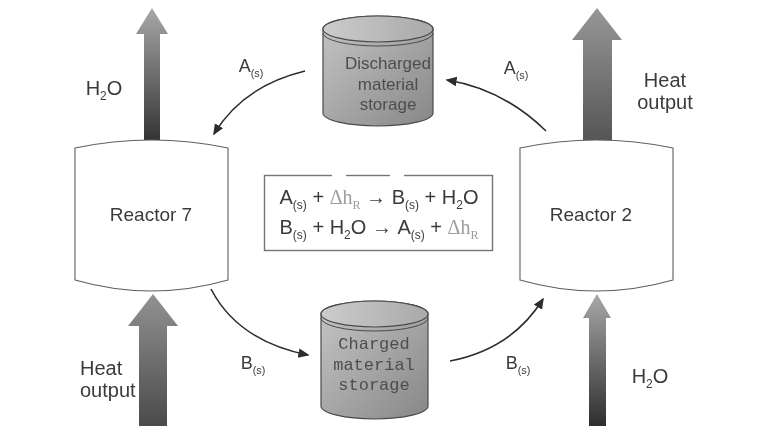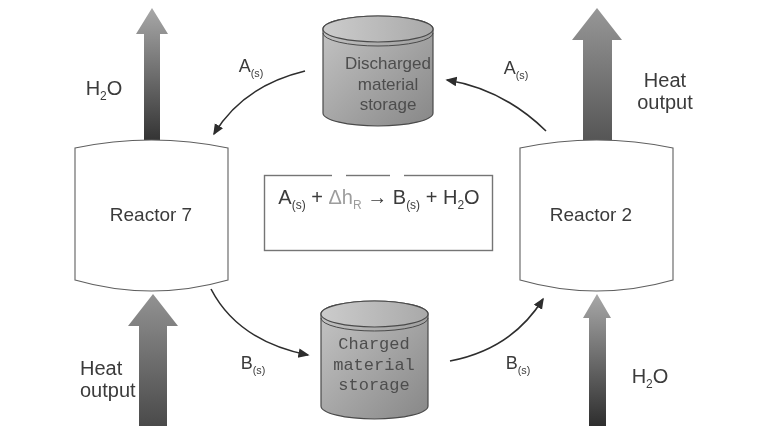--- a/index.html
+++ b/index.html
@@ -7,21 +7,21 @@
          font-family:"Liberation Sans",sans-serif;color:#3b3b3b;}
   #shapes{position:absolute;left:0;top:0;}
   .lbl{position:absolute;white-space:nowrap;color:#3b3b3b;}
   .ctr{transform:translateX(-50%);text-align:center;}
   .big{font-size:20px;line-height:22px;}
   .reactor-lbl{font-size:19px;}
   .species{font-size:18px;text-align:center;}
   .cyl-lbl{font-size:17px;line-height:20.5px;color:#4d4d4d;transform:translateX(-50%);text-align:center;}
   sub{font-size:0.6em;line-height:0;}
   .eq-line{position:absolute;left:265px;width:228px;text-align:center;font-size:20px;color:#3b3b3b;}
-  .eq-gray{color:#9d9d9d;}
+  .eq-gray{color:#9d9d9d;font-family:Liberation Serif, serif;}
 </style>
 </head>
 <body>
 
 <div id="stage">
 
   <svg id="shapes" width="768" height="432" viewBox="0 0 768 432">
     <defs>
       <linearGradient id="gradNarrowTL" x1="0" y1="0" x2="0" y2="1">
         <stop offset="0" stop-color="#a8a8a8"></stop>
@@ -99,20 +99,21 @@
   <div class="lbl big ctr" style="left:665px;top:69px;">
       <div>Heat</div>
       <div>output</div>
     </div>
 
   <div class="lbl reactor-lbl ctr" style="left:151px;top:204px;">Reactor 7</div>
   <div class="lbl reactor-lbl ctr" style="left:591px;top:204px;">Reactor 2</div>
 
   <div class="eq-line" style="top:186px;"><span>A</span><sub>(s)</sub><span>&nbsp;+&nbsp;</span><span class="eq-gray"><span>Δh</span><sub>R</sub></span><span>&nbsp;→&nbsp;</span><span>B</span><sub>(s)</sub><span>&nbsp;+&nbsp;</span><span>H</span><sub>2</sub><span>O</span></div>
 
+  <div class="eq-line" style="top:216px;"><span>B</span><sub>(s)</sub><span>&nbsp;+&nbsp;</span><span>H</span><sub>2</sub><span>O</span><span>&nbsp;→&nbsp;</span><span>A</span><sub>(s)</sub><span>&nbsp;+&nbsp;</span><span class="eq-gray"><span>Δh</span><sub>R</sub></span></div>
 
   <div class="lbl species ctr" style="left:253px;top:353px;"><span>B</span><sub>(s)</sub></div>
 
   <div class="lbl cyl-lbl" style="left:374px;top:335px;font-family:Liberation Mono, monospace;">
       <div>Charged</div>
       <div>material</div>
       <div>storage</div>
     </div>
 
   <div class="lbl species ctr" style="left:518px;top:353px;"><span>B</span><sub>(s)</sub></div>

